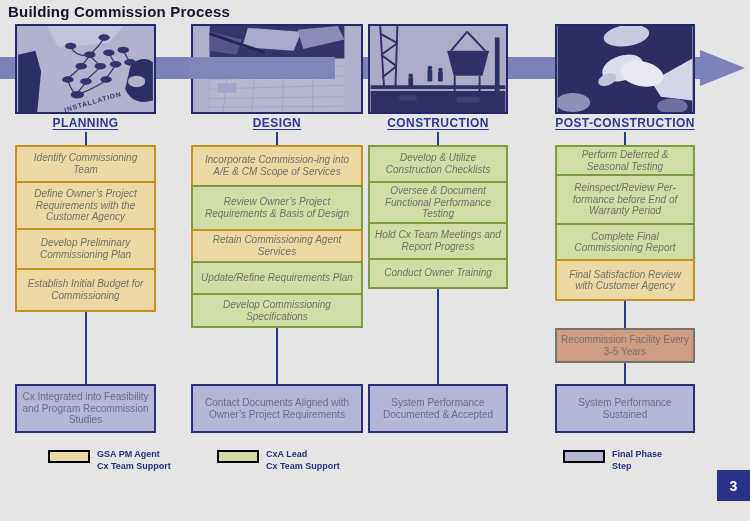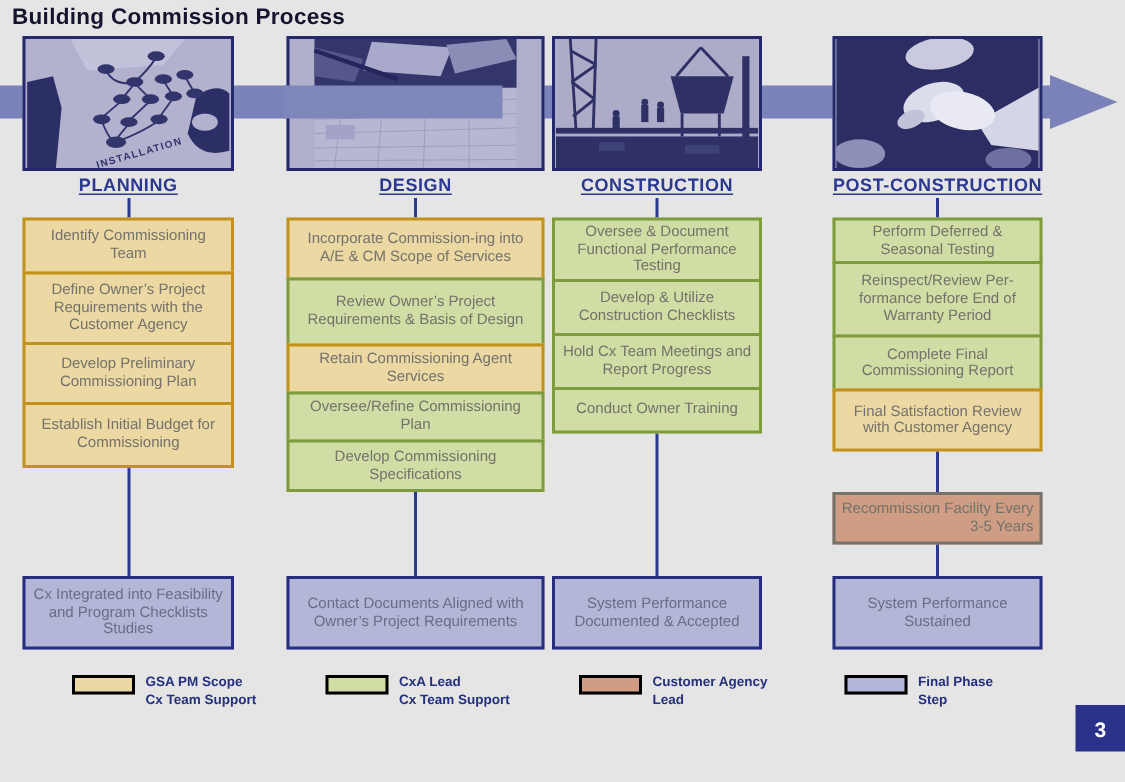--- a/index.html
+++ b/index.html
@@ -37,33 +37,33 @@
   .phase-label {
     position:absolute; top:116px; left:-6px; right:-6px; text-align:center; z-index:2;
     font-size:12px; font-weight:bold; letter-spacing:0.4px; color:#2B3990;
     text-decoration:underline; text-underline-offset:2px; cursor:pointer;
   }
 
   .stack { position:absolute; top:145px; left:0; right:0; z-index:2; }
   .step {
     border:2px solid #888; background:#eee; box-sizing:border-box;
     display:flex; align-items:center; justify-content:center; text-align:center;
-    font-size:10px; line-height:1.16; color:#74726B; padding:2px 4px;
+    font-size:10px; line-height:1.16; color:#74726B; padding:2px 4px;font-style:italic;
   }
   .stack .step + .step { margin-top:-2px; }
 
   [data-type="gsa"]      { background:#EBD8A3; border-color:#C2921C; }
   [data-type="cxa"]      { background:#D0DDA4; border-color:#7E9C3E; }
   [data-type="customer"] { background:#CE9D83; border-color:#A06A4E; }
   [data-type="final"]    { background:#B3B6D7; border-color:#272E7D; }
 
   .recommission {
     position:absolute; top:328px; left:0; right:0; min-height:35px; z-index:2;
     border:2px solid; box-sizing:border-box; display:flex; align-items:center; justify-content:center;
-    text-align:right; font-size:10px; line-height:1.16; color:#74726B; padding:2px 4px;
+    text-align:center; font-size:10px; line-height:1.16; color:#74726B; padding:2px 4px;
   }
   .final-box {
     position:absolute; top:384px; left:0; right:0; height:49px; z-index:2;
     border:2px solid #272E7D; background:#B3B6D7; box-sizing:border-box;
     display:flex; align-items:center; justify-content:center; text-align:center;
     font-size:10px; line-height:1.16; color:#696D85; padding:2px 5px;
   }
 
   .legend { position:absolute; top:449px; display:flex; gap:7px; align-items:flex-start; z-index:2; }
   .legend .swatch { width:42px; height:13px; border:2px solid; box-sizing:border-box; margin-top:1px; flex:0 0 auto; }
@@ -126,25 +126,25 @@
         <text x="47" y="84" transform="rotate(-16 70 80)" font-size="7" font-weight="bold" letter-spacing="1" fill="#32346C">INSTALLATION</text>
       </svg>
     </div>
     <div class="phase-label">PLANNING</div>
     <div class="stack">
       <div class="step" style="min-height:38px" data-type="gsa">Identify Commissioning Team</div>
       <div class="step" style="min-height:49px" data-type="gsa">Define Owner’s Project Requirements with the Customer Agency</div>
       <div class="step" style="min-height:42px" data-type="gsa">Develop Preliminary Commissioning Plan</div>
       <div class="step" style="min-height:44px" data-type="gsa">Establish Initial Budget for Commissioning</div>
     </div>
-    <div class="final-box">Cx Integrated into Feasibility and Program Checklists Studies</div>
+    <div class="final-box">Cx Integrated into Feasibility and Program Recommission Studies</div>
     <div class="legend" style="left:33px">
       <div class="swatch" data-type="gsa"></div>
       <div class="ltext">
-        <div>GSA PM Scope</div>
+        <div>GSA PM Agent</div>
         <div>Cx Team Support</div>
       </div>
     </div>
   </div>
 
   <div class="col" id="col-design">
     <div class="vline"></div>
     <div class="photo">
       <svg viewBox="0 0 141 90">
         <rect x="0" y="0" width="141" height="90" fill="#B7B7D2"></rect>
@@ -166,21 +166,21 @@
         </g>
         <rect x="100" y="38" width="26" height="14" fill="#8B8DB6"></rect>
         <rect x="8" y="60" width="20" height="10" fill="#A2A3C6"></rect>
       </svg>
     </div>
     <div class="phase-label">DESIGN</div>
     <div class="stack">
       <div class="step" style="min-height:42px" data-type="gsa">Incorporate Commission-ing into A/E &amp; CM Scope of Services</div>
       <div class="step" style="min-height:46px" data-type="cxa">Review Owner’s Project Requirements &amp; Basis of Design</div>
       <div class="step" style="min-height:34px" data-type="gsa">Retain Commissioning Agent Services</div>
-      <div class="step" style="min-height:34px" data-type="cxa">Oversee/Refine Commissioning Plan</div>
+      <div class="step" style="min-height:34px" data-type="cxa">Update/Refine Requirements Plan</div>
       <div class="step" style="min-height:35px" data-type="cxa">Develop Commissioning Specifications</div>
     </div>
     <div class="final-box">Contact Documents Aligned with Owner’s Project Requirements</div>
     <div class="legend" style="left:26px">
       <div class="swatch" data-type="cxa"></div>
       <div class="ltext">
         <div>CxA Lead</div>
         <div>Cx Team Support</div>
       </div>
     </div>
@@ -216,33 +216,26 @@
             <rect x="39.5" y="54" width="5" height="10"></rect>
         </g>
         <rect x="0" y="62" width="141" height="4" fill="#2E3066"></rect>
         <rect x="0" y="68" width="141" height="22" fill="#2E3066"></rect>
         <rect x="30" y="72" width="18" height="6" fill="#3E4078"></rect>
         <rect x="90" y="74" width="24" height="6" fill="#3E4078"></rect>
       </svg>
     </div>
     <div class="phase-label">CONSTRUCTION</div>
     <div class="stack">
+      <div class="step" style="min-height:38px" data-type="cxa">Develop &amp; Utilize Construction Checklists</div>
       <div class="step" style="min-height:41px" data-type="cxa">Oversee &amp; Document Functional Performance Testing</div>
-      <div class="step" style="min-height:38px" data-type="cxa">Develop &amp; Utilize Construction Checklists</div>
       <div class="step" style="min-height:38px" data-type="cxa">Hold Cx Team Meetings and Report Progress</div>
       <div class="step" style="min-height:31px" data-type="cxa">Conduct Owner Training</div>
     </div>
     <div class="final-box">System Performance Documented &amp; Accepted</div>
-    <div class="legend" style="left:18px">
-      <div class="swatch" data-type="customer"></div>
-      <div class="ltext">
-        <div>Customer Agency</div>
-        <div>Lead</div>
-      </div>
-    </div>
   </div>
 
   <div class="col" id="col-postcon">
     <div class="vline"></div>
     <div class="photo">
       <svg viewBox="0 0 141 90">
         <rect x="0" y="0" width="141" height="90" fill="#2C2E63"></rect>
         <ellipse cx="72" cy="10" rx="24" ry="11" fill="#C9CADF" transform="rotate(-8 72 10)"></ellipse>
         <polygon points="98,58 141,34 141,78 108,74" fill="#D4D5E6"></polygon>
         <ellipse cx="68" cy="44" rx="22" ry="13" fill="#DCDDEB" transform="rotate(-18 68 44)"></ellipse>

